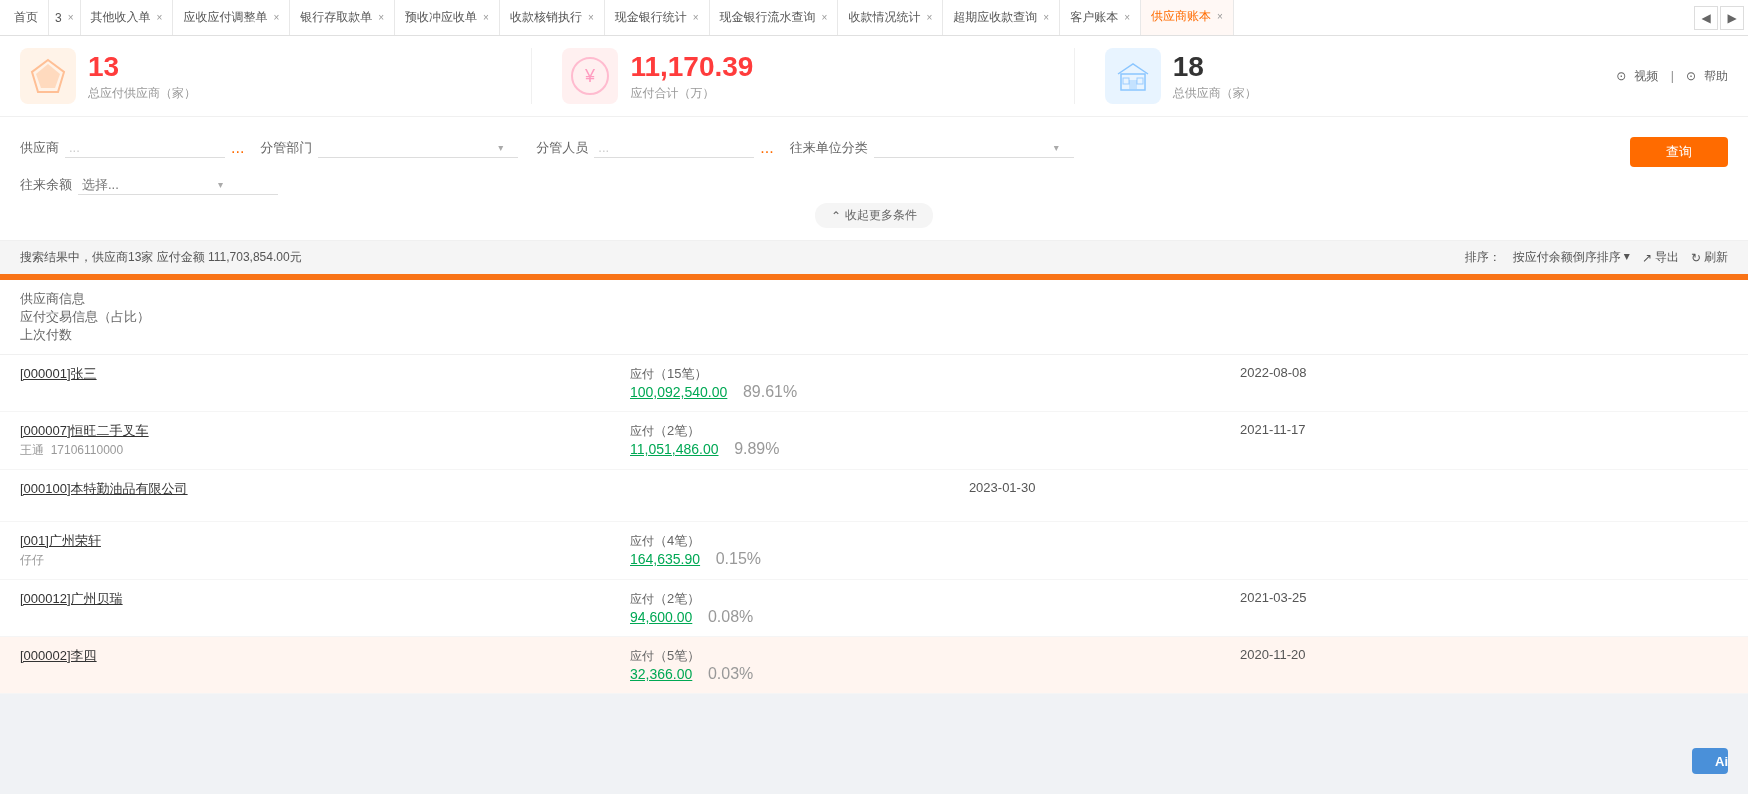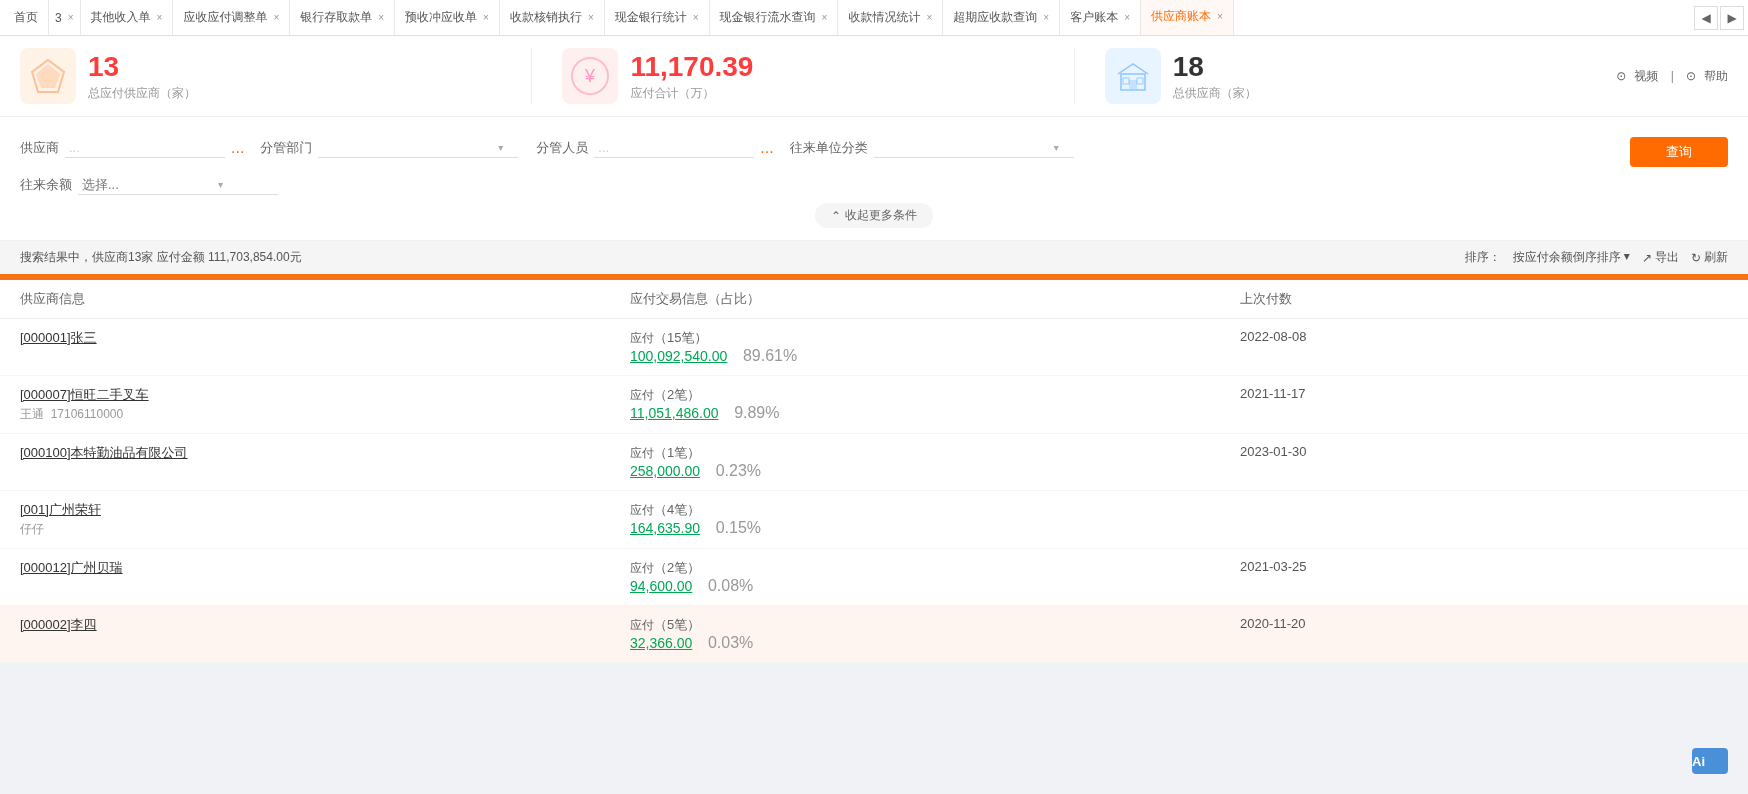--- a/index.html
+++ b/index.html
@@ -189,20 +189,21 @@
       width: 100%;
     }
     .table-header {
       display: flex;
       padding: 10px 20px;
       font-size: 13px;
       color: #666;
       font-weight: 500;
       border-bottom: 1px solid #f0f0f0;
       background: #fff;
+      flex-direction: column;
     }
     .col-supplier { flex: 2.5; }
     .col-transaction { flex: 2.5; }
     .col-last-pay { flex: 2; }
 
     .table-row {
       display: flex;
       padding: 10px 20px;
       border-bottom: 1px solid #f5f5f5;
       font-size: 13px;
@@ -461,27 +462,20 @@
       </div>
       <div class="col-last-pay">
         <span class="last-pay-date">2021-11-17</span>
       </div>
     </div>
 
     <div class="table-row">
       <div class="col-supplier">
         <a class="supplier-link">[000100]本特勤油品有限公司</a>
       </div>
-      <div class="col-transaction">
-        <div><span class="trans-label">应付</span><span class="trans-count">（1笔）</span></div>
-        <div>
-          <a class="trans-amount">258,000.00</a>
-          <span class="trans-percent">0.23%</span>
-        </div>
-      </div>
       <div class="col-last-pay">
         <span class="last-pay-date">2023-01-30</span>
       </div>
     </div>
 
     <div class="table-row">
       <div class="col-supplier">
         <a class="supplier-link">[001]广州荣轩</a>
         <div class="supplier-sub">仔仔</div>
       </div>
@@ -525,15 +519,15 @@
         </div>
       </div>
       <div class="col-last-pay">
         <span class="last-pay-date">2020-11-20</span>
       </div>
     </div>
   </div>
 
 </div>
 
-<div style="position:fixed; bottom:20px; right:20px; background:#4a90d9; color:#fff; width:36px; height:26px; border-radius:4px; display:flex; align-items:center; justify-content:flex-start; font-size:13px; font-weight:bold; cursor:pointer;">
+<div style="position:fixed; bottom:20px; right:20px; background:#4a90d9; color:#fff; width:36px; height:26px; border-radius:4px; display:flex; align-items:center; justify-content:flex-end; font-size:13px; font-weight:bold; cursor:pointer;">
   <span>Ai</span>
 </div>
 
 </body></html>

